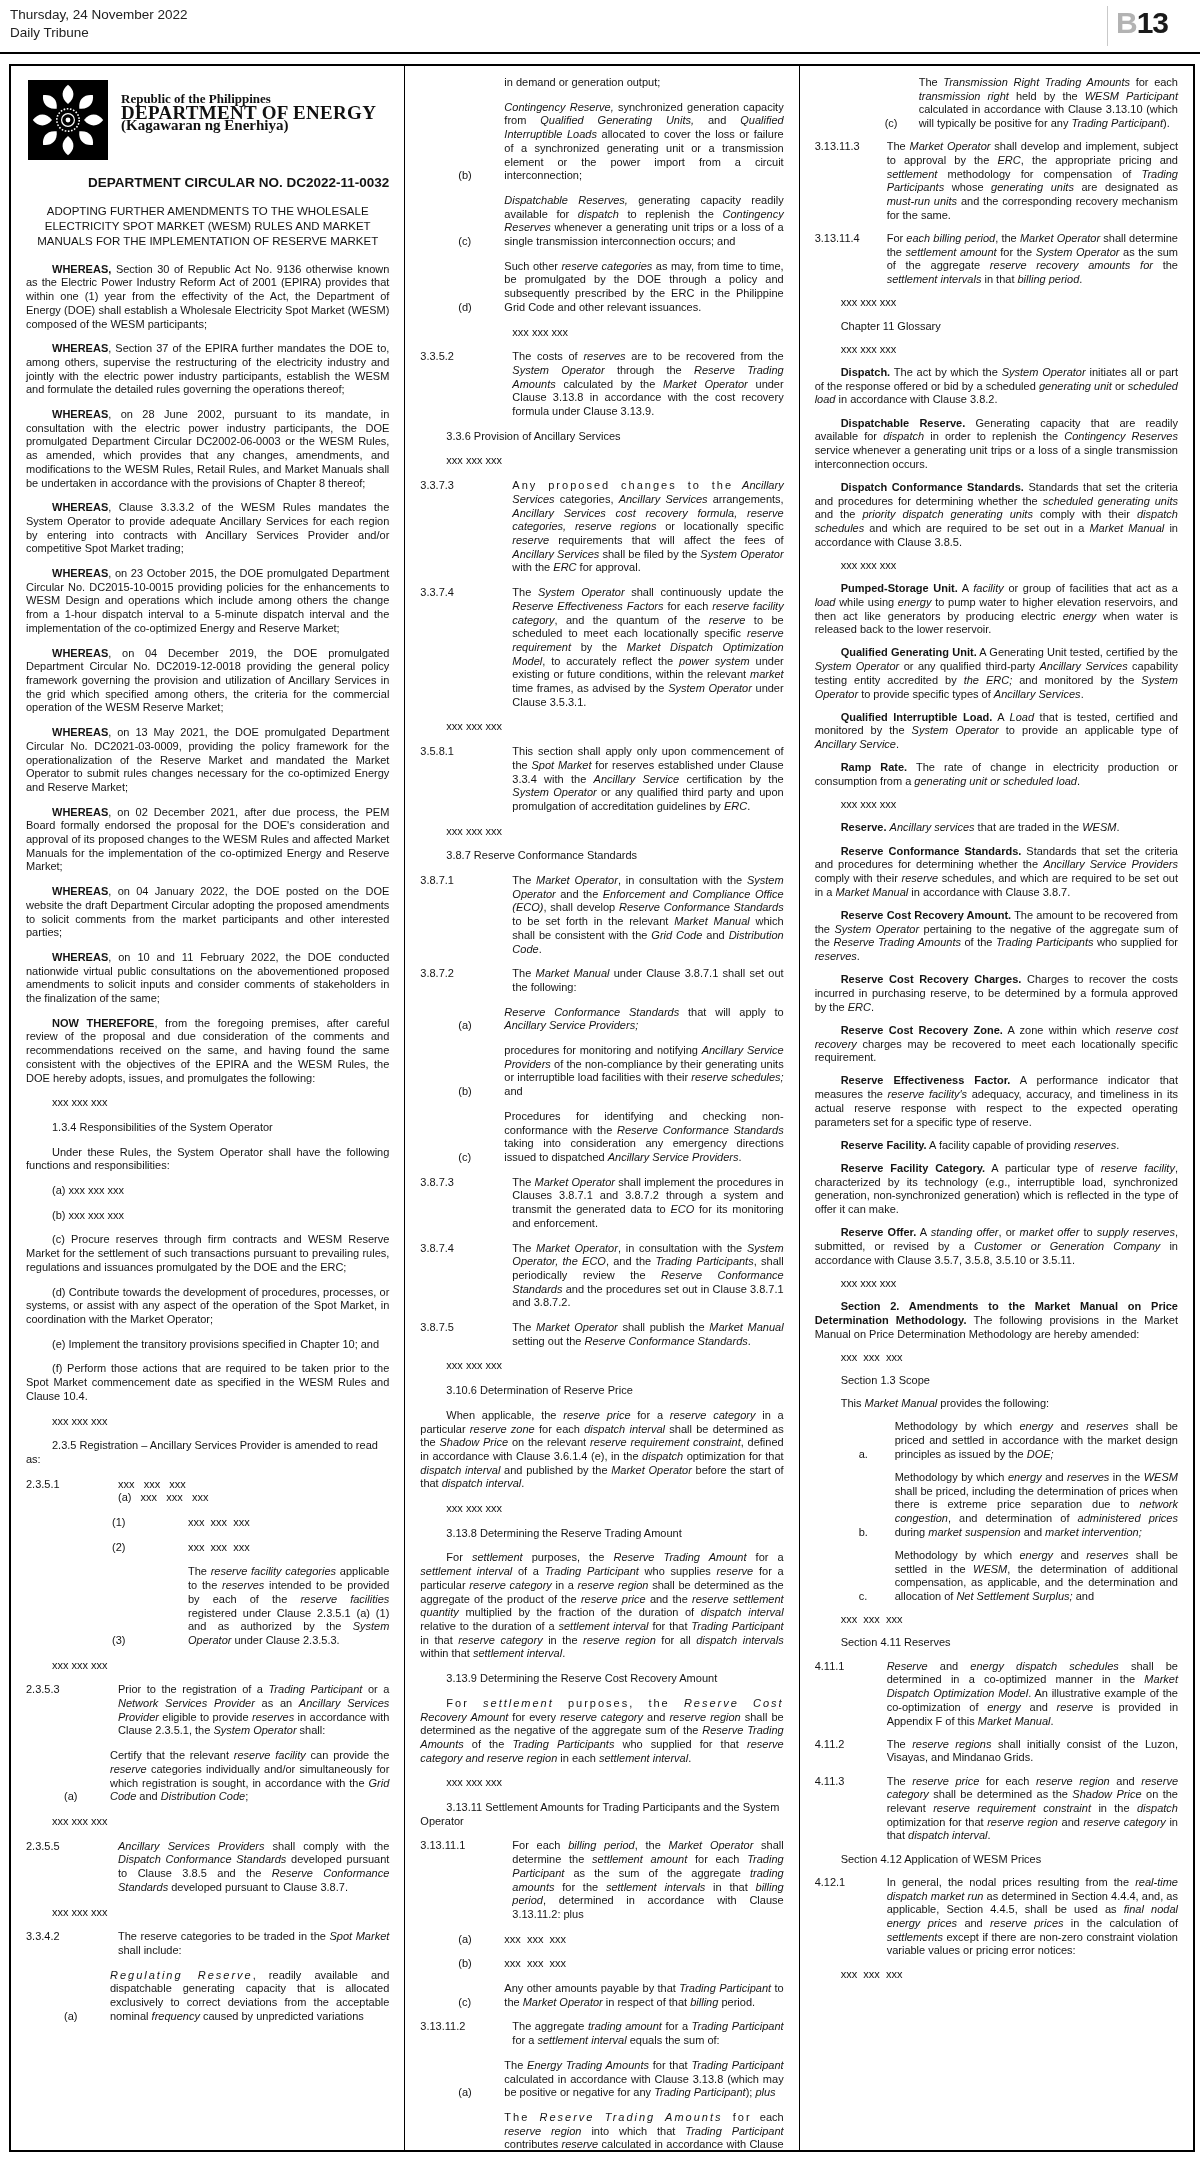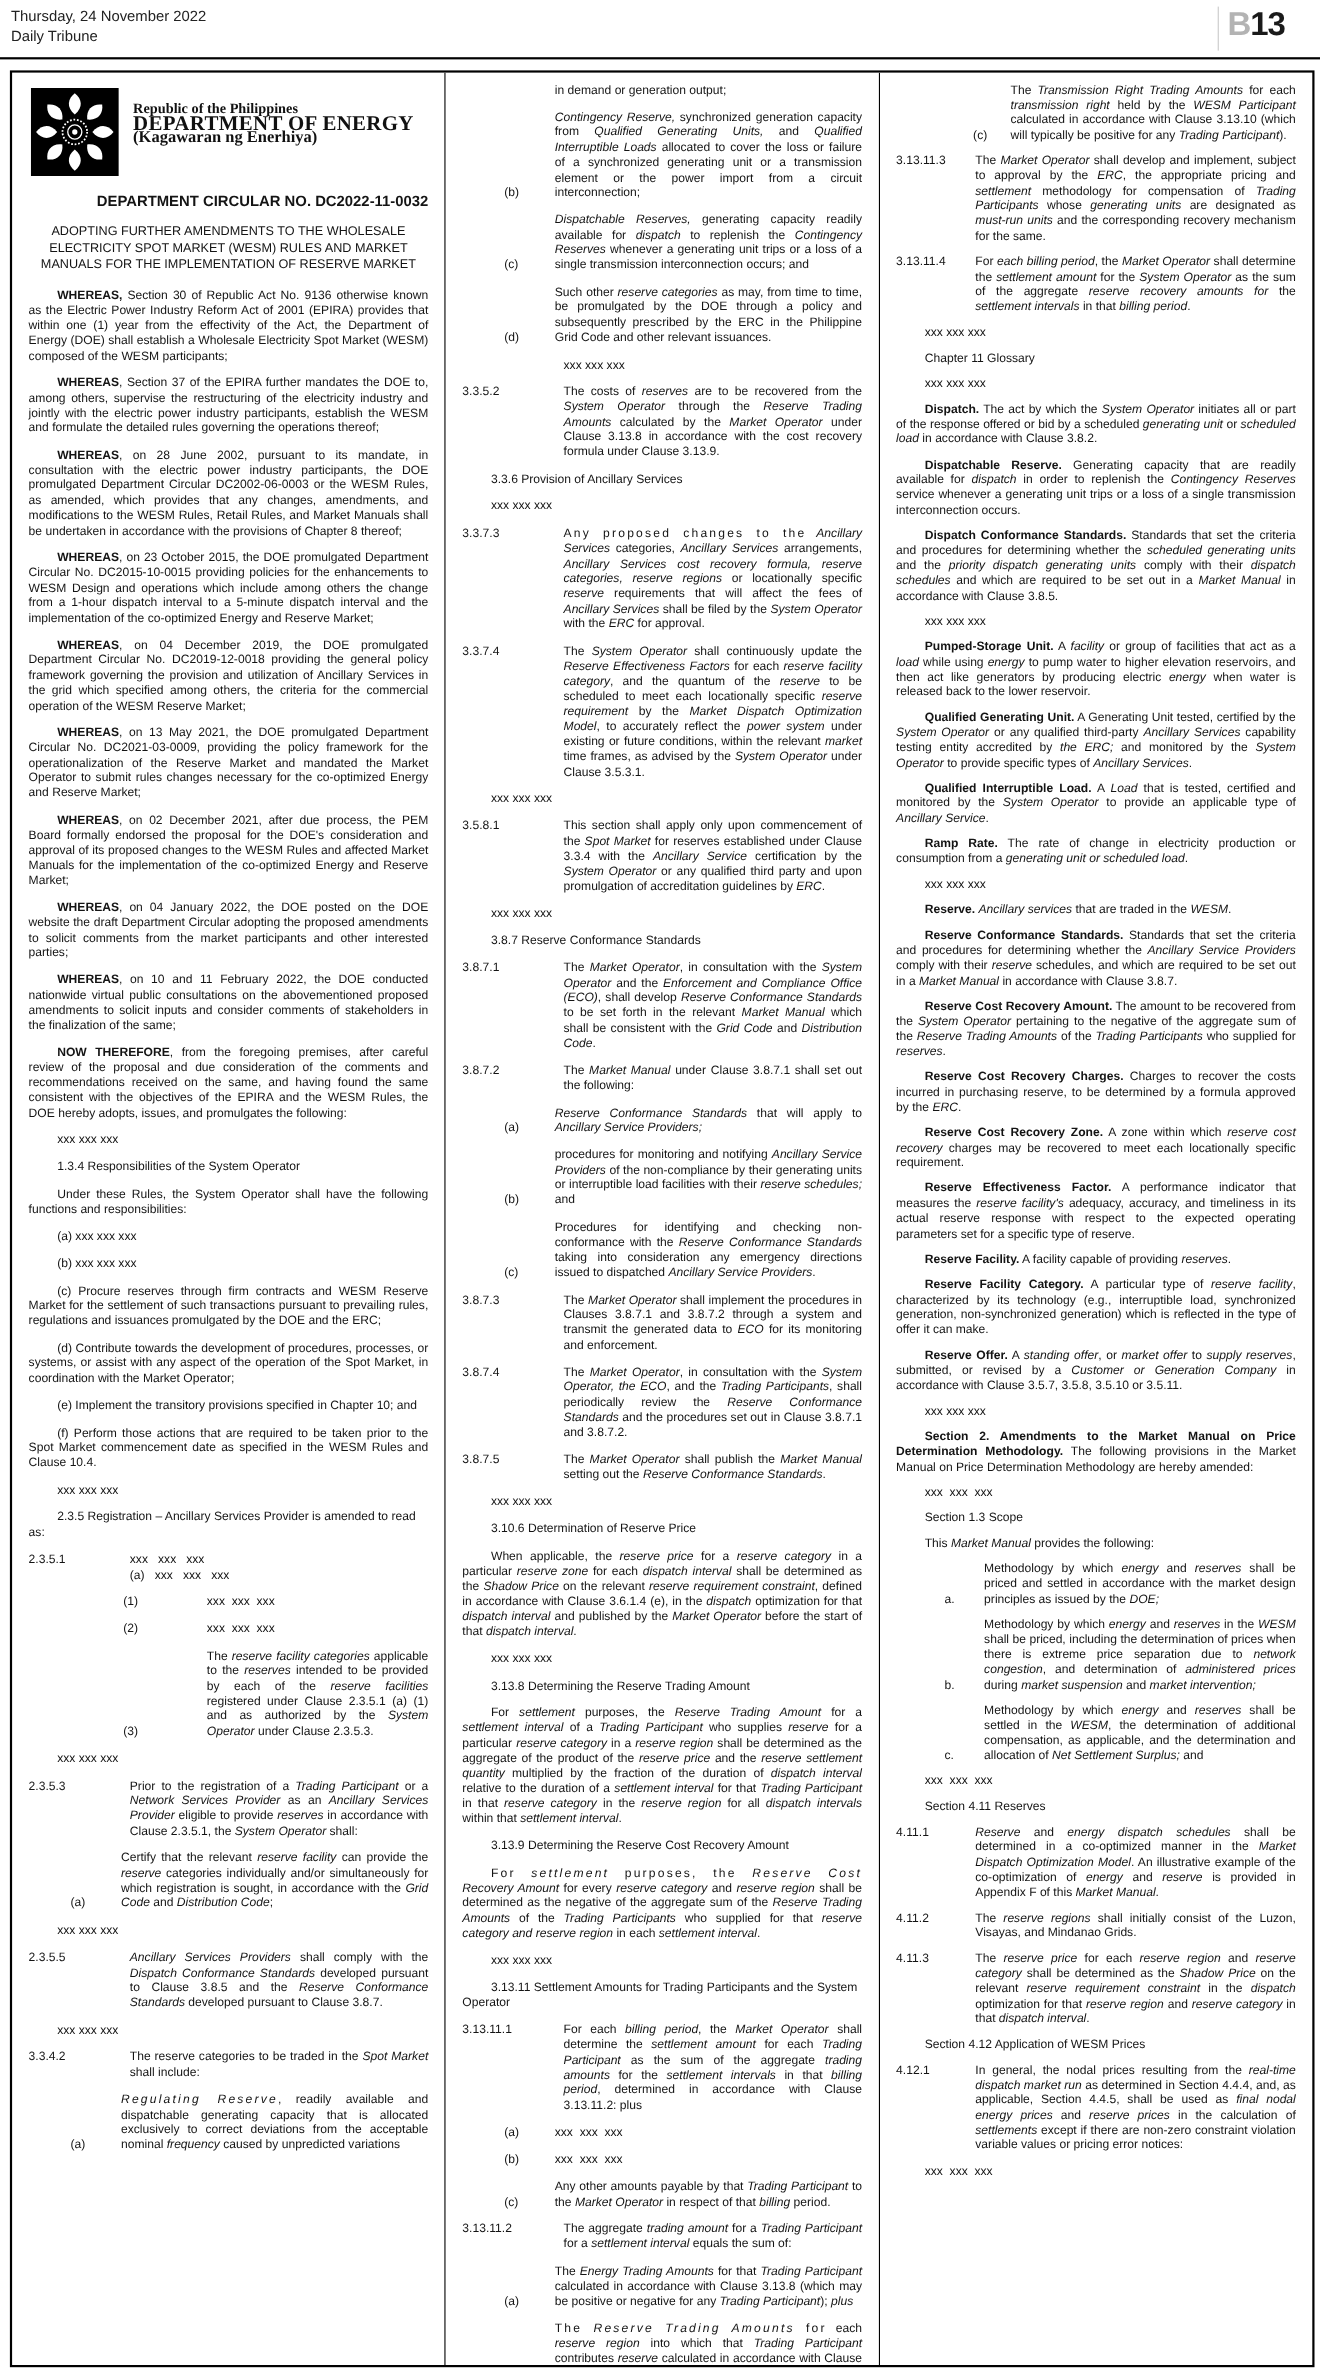--- a/index.html
+++ b/index.html
@@ -88,20 +88,21 @@
         <div class="mh-dept">DEPARTMENT OF ENERGY</div>
         <div class="mh-tagline">(Kagawaran ng Enerhiya)</div>
       </div>
     </div>
     <div class="circ-no">DEPARTMENT CIRCULAR NO. DC2022-11-0032</div>
     <div class="doc-title">ADOPTING FURTHER AMENDMENTS TO THE WHOLESALE ELECTRICITY SPOT MARKET (WESM) RULES AND MARKET MANUALS FOR THE IMPLEMENTATION OF RESERVE MARKET</div>
     <div>
         <div class="blk p"><b>WHEREAS,</b> Section 30 of Republic Act No. 9136 otherwise known as the Electric Power Industry Reform Act of 2001 (EPIRA) provides that within one (1) year from the effectivity of the Act, the Department of Energy (DOE) shall establish a Wholesale Electricity Spot Market (WESM) composed of the WESM participants;</div>
         <div class="blk p"><b>WHEREAS</b>, Section 37 of the EPIRA further mandates the DOE to, among others, supervise the restructuring of the electricity industry and jointly with the electric power industry participants, establish the WESM and formulate the detailed rules governing the operations thereof;</div>
         <div class="blk p"><b>WHEREAS</b>, on 28 June 2002, pursuant to its mandate, in consultation with the electric power industry participants, the DOE promulgated Department Circular DC2002-06-0003 or the WESM Rules, as amended, which provides that any changes, amendments, and modifications to the WESM Rules, Retail Rules, and Market Manuals shall be undertaken in accordance with the provisions of Chapter 8 thereof;</div>
+        <div class="blk p"><b>WHEREAS</b>, Clause 3.3.3.2 of the WESM Rules mandates the System Operator to provide adequate Ancillary Services for each region by entering into contracts with Ancillary Services Provider and/or competitive Spot Market trading;</div>
         <div class="blk p"><b>WHEREAS</b>, on 23 October 2015, the DOE promulgated Department Circular No. DC2015-10-0015 providing policies for the enhancements to WESM Design and operations which include among others the change from a 1-hour dispatch interval to a 5-minute dispatch interval and the implementation of the co-optimized Energy and Reserve Market;</div>
         <div class="blk p"><b>WHEREAS</b>, on 04 December 2019, the DOE promulgated Department Circular No. DC2019-12-0018 providing the general policy framework governing the provision and utilization of Ancillary Services in the grid which specified among others, the criteria for the commercial operation of the WESM Reserve Market;</div>
         <div class="blk p"><b>WHEREAS</b>, on 13 May 2021, the DOE promulgated Department Circular No. DC2021-03-0009, providing the policy framework for the operationalization of the Reserve Market and mandated the Market Operator to submit rules changes necessary for the co-optimized Energy and Reserve Market;</div>
         <div class="blk p"><b>WHEREAS</b>, on 02 December 2021, after due process, the PEM Board formally endorsed the proposal for the DOE's consideration and approval of its proposed changes to the WESM Rules and affected Market Manuals for the implementation of the co-optimized Energy and Reserve Market;</div>
         <div class="blk p"><b>WHEREAS</b>, on 04 January 2022, the DOE posted on the DOE website the draft Department Circular adopting the proposed amendments to solicit comments from the market participants and other interested parties;</div>
         <div class="blk p"><b>WHEREAS</b>, on 10 and 11 February 2022, the DOE conducted nationwide virtual public consultations on the abovementioned proposed amendments to solicit inputs and consider comments of stakeholders in the finalization of the same;</div>
         <div class="blk p"><b>NOW THEREFORE</b>, from the foregoing premises, after careful review of the proposal and due consideration of the comments and recommendations received on the same, and having found the same consistent with the objectives of the EPIRA and the WESM Rules, the DOE hereby adopts, issues, and promulgates the following:</div>
         <div class="blk xxx">xxx xxx xxx</div>
         <div class="blk h">1.3.4 Responsibilities of the System Operator</div>
         <div class="blk p">Under these Rules, the System Operator shall have the following functions and responsibilities:</div>

